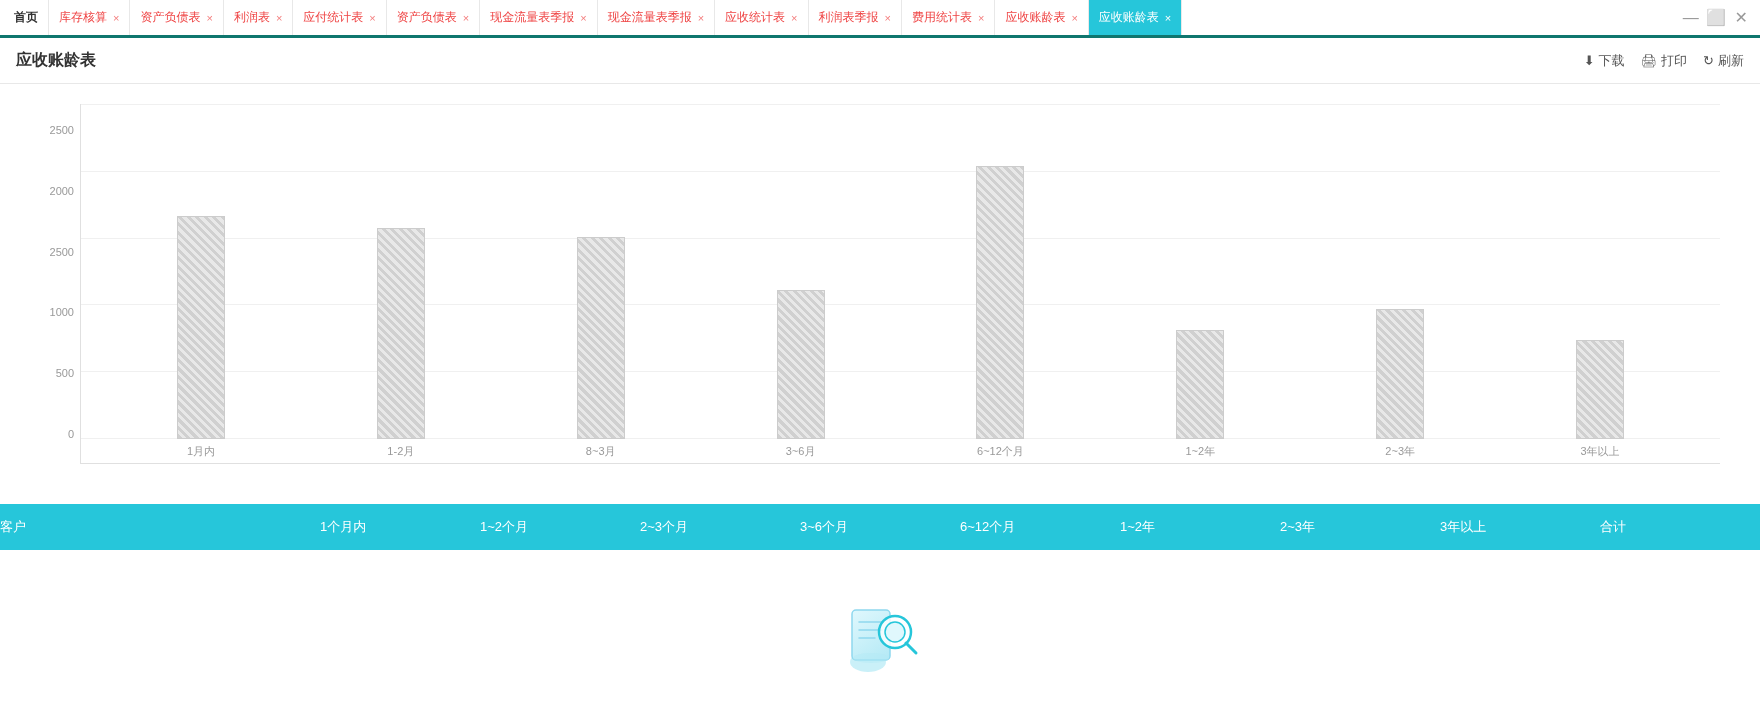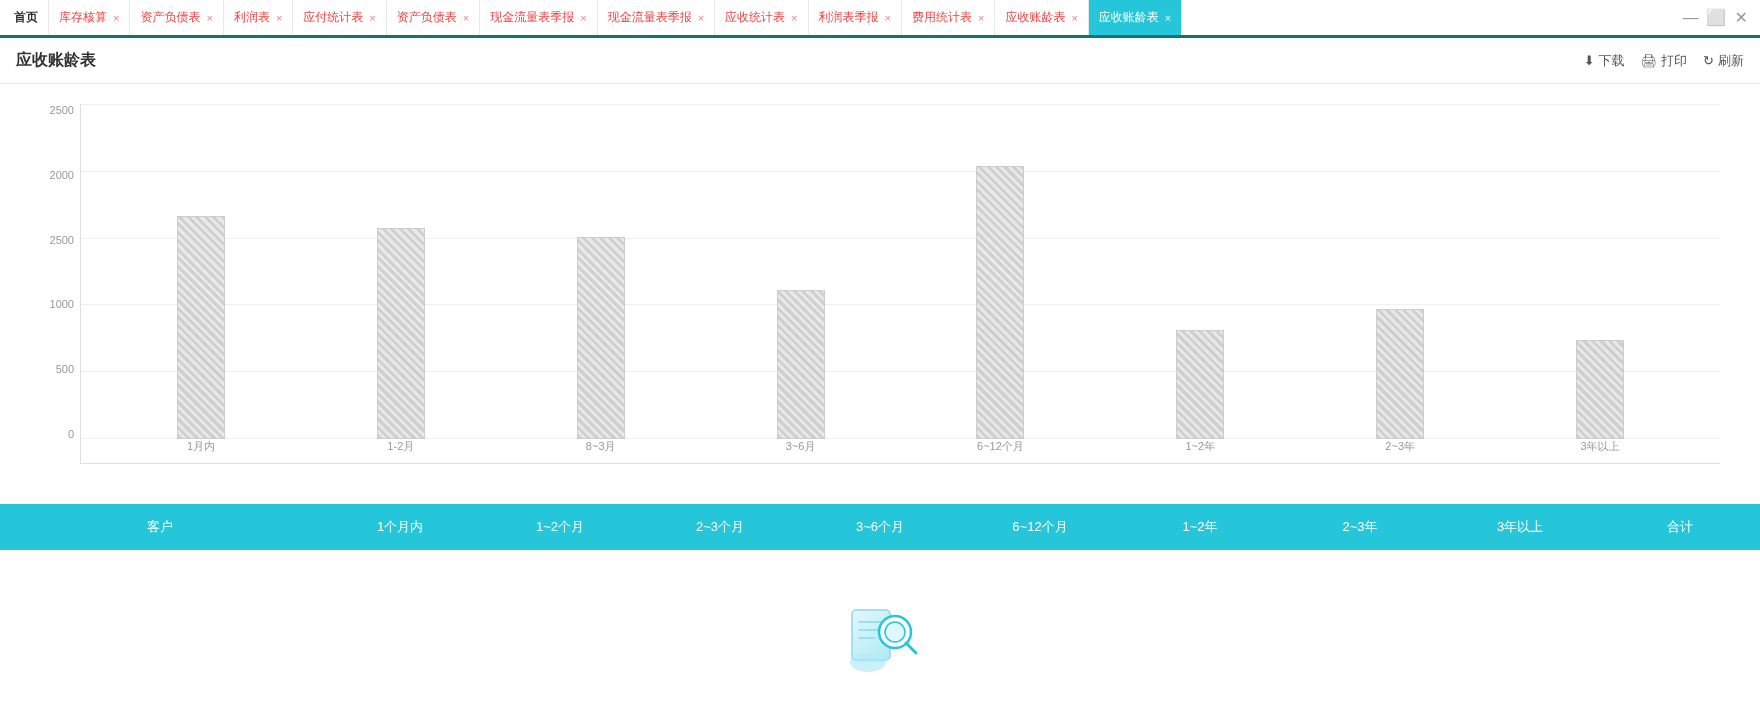--- a/index.html
+++ b/index.html
@@ -116,20 +116,21 @@
       flex-direction: column-reverse;
       justify-content: space-between;
       width: 40px;
       padding-bottom: 24px;
       align-items: flex-end;
       padding-right: 6px;
     }
     .y-label {
       font-size: 11px;
       color: #999;
+      margin-top: 20px;
     }
 
     
     .chart-body {
       flex: 1;
       position: relative;
       border-left: 1px solid #e0e0e0;
       border-bottom: 1px solid #e0e0e0;
     }
 
@@ -179,38 +180,39 @@
 
     
     .x-axis {
       position: absolute;
       bottom: 0;
       left: 0; right: 0;
       display: flex;
       justify-content: space-around;
       padding: 0 20px;
       height: 24px;
+      align-items: center;
     }
     .x-label {
       font-size: 11px;
       color: #999;
       text-align: center;
       width: 60px;
     }
 
     
     .table-header {
       display: flex;
       background: #26c6da;
       color: #fff;
       padding: 14px 0;
     }
     .th-cell {
       flex: 1;
-      text-align: center;
+      text-align: left;
       font-size: 13px;
       font-weight: normal;
     }
     .th-cell:first-child {
       flex: 2;
     }
 
     
     .empty-state {
       display: flex;

